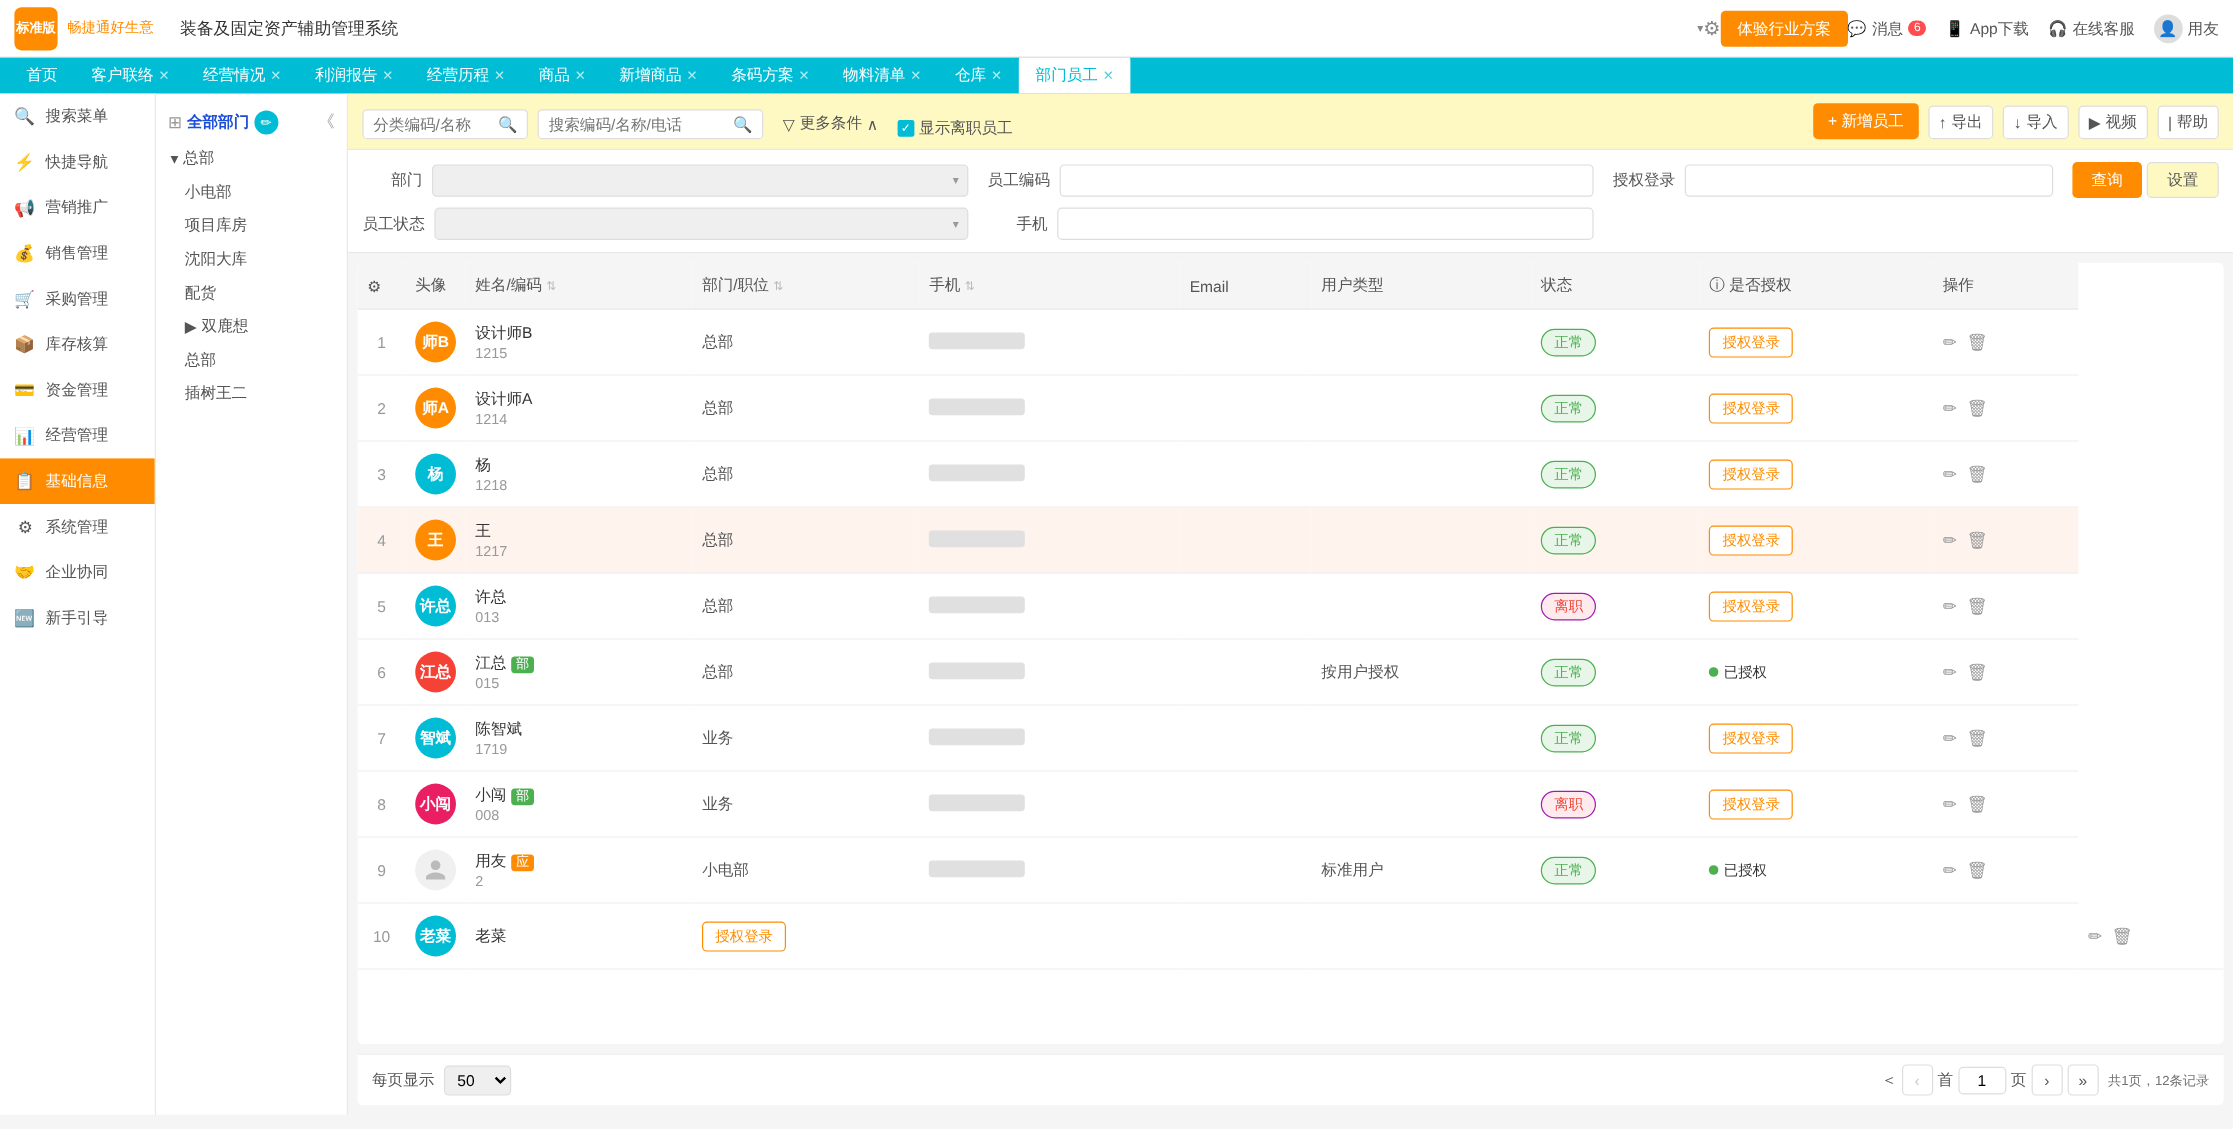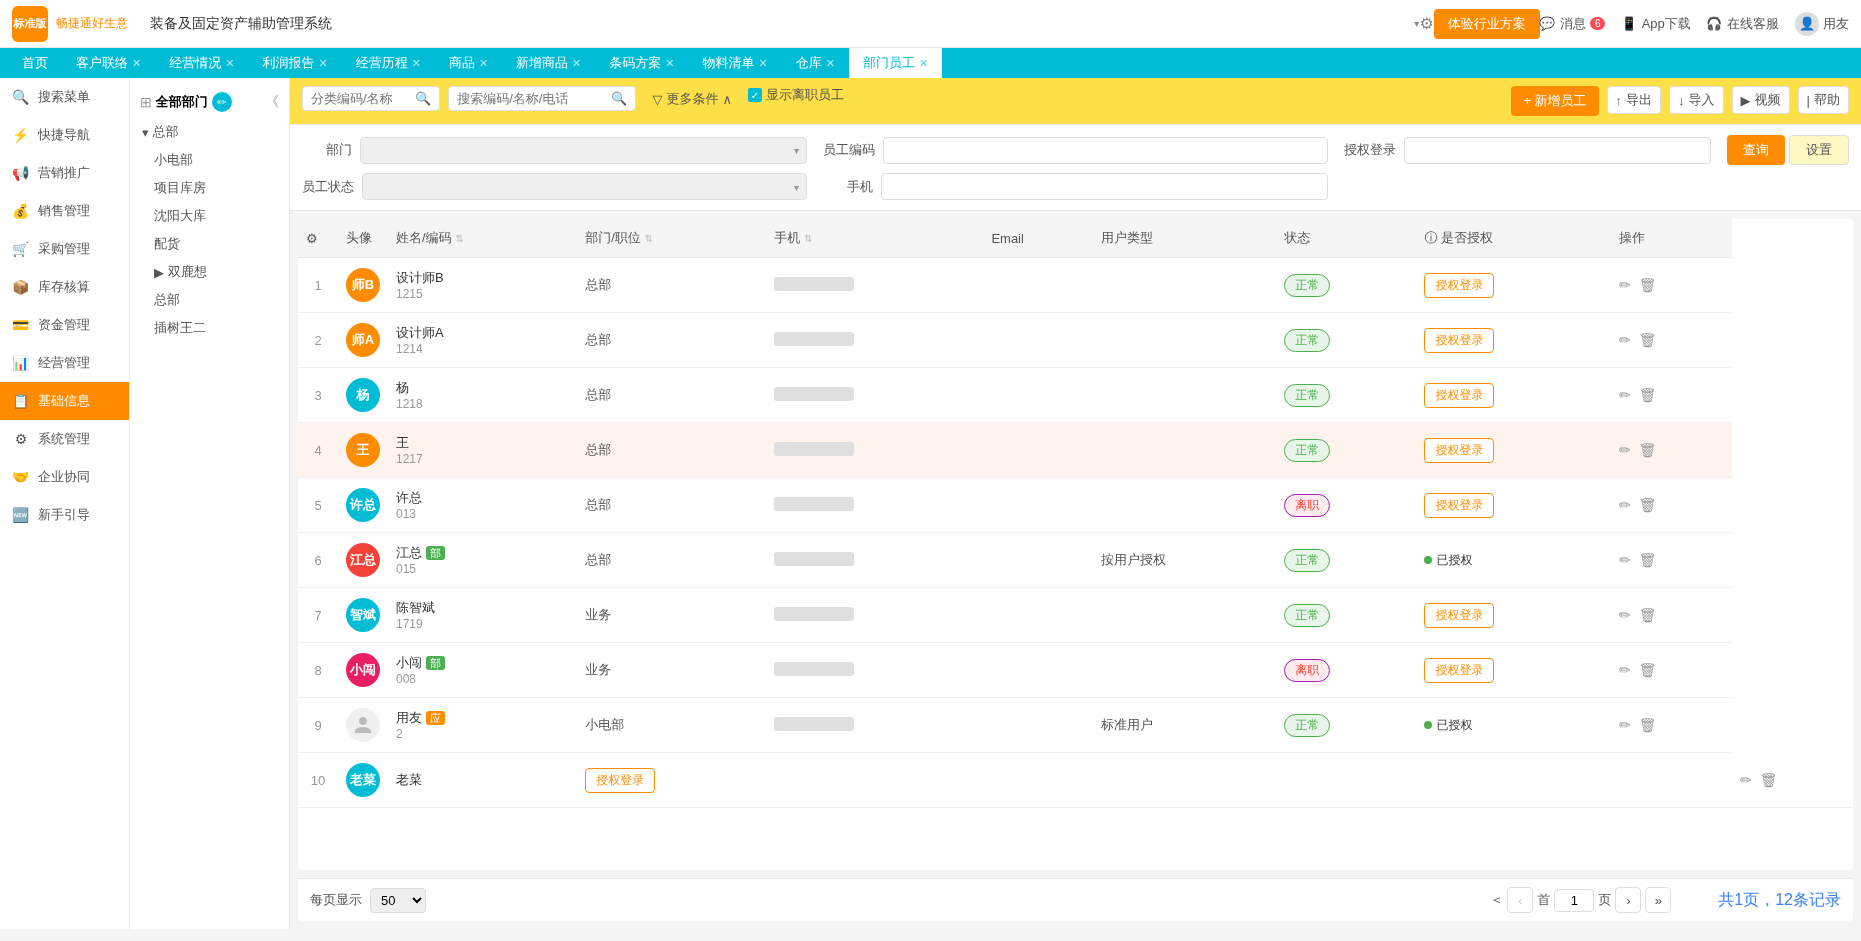--- a/index.html
+++ b/index.html
@@ -32,32 +32,32 @@
     .sidebar-item { display: flex; align-items: center; gap: 8px; padding: 10px 12px; cursor: pointer; color: #555; font-size: 13px; }
     .sidebar-item.active { background: #ff8c00; color: #fff; }
     .sidebar-item .s-icon { width: 18px; height: 18px; display: flex; align-items: center; justify-content: center; font-size: 14px; }
 
     
     .content { flex: 1; display: flex; overflow: hidden; }
 
     
     .dept-panel { width: 160px; background: #fff; border-right: 1px solid #e8e8e8; padding: 8px 0; flex-shrink: 0; }
     .dept-header { display: flex; align-items: center; padding: 6px 10px; gap: 4px; }
-    .dept-header-text { font-size: 13px; font-weight: bold; color: #000000; }
+    .dept-header-text { font-size: 13px; font-weight: bold; color: #1d4ed8; }
     .dept-edit-btn { width: 20px; height: 20px; border-radius: 50%; background: #00bcd4; color: #fff; display: flex; align-items: center; justify-content: center; font-size: 11px; cursor: pointer; }
     .dept-collapse { font-size: 14px; color: #999; cursor: pointer; margin-left: auto; }
     .dept-tree { padding: 0 4px; }
     .dept-node { padding: 5px 8px; cursor: pointer; font-size: 13px; color: #555; display: flex; align-items: center; gap: 4px; }
     .dept-node-child { padding-left: 20px; }
 
     
     .main-content { flex: 1; display: flex; flex-direction: column; overflow: hidden; background: #f5f5f5; }
 
     
-    .toolbar { background: #fde047; padding: 8px 12px; display: flex; align-items: flex-start; gap: 8px; border-bottom: 1px solid #e8e8e8; flex-wrap: wrap; }
+    .toolbar { background: #fef9c3; padding: 8px 12px; display: flex; align-items: flex-end; gap: 8px; border-bottom: 1px solid #e8e8e8; flex-wrap: wrap; }
     .search-box { display: flex; align-items: center; border: 1px solid #ddd; border-radius: 4px; padding: 4px 8px; background: #fff; gap: 4px; }
     .search-box input { border: none; outline: none; font-size: 13px; width: 160px; }
     .filter-btn { display: flex; align-items: center; gap: 4px; color: #555; cursor: pointer; font-size: 13px; padding: 4px 8px; }
     .show-resigned { display: flex; align-items: center; gap: 4px; color: #555; font-size: 13px; cursor: pointer; }
     .checkbox-checked { width: 14px; height: 14px; background: #00bcd4; border-radius: 2px; display: flex; align-items: center; justify-content: center; color: #fff; font-size: 10px; }
     .add-btn { background: #ff8c00; color: #fff; border: none; border-radius: 4px; padding: 6px 12px; cursor: pointer; font-size: 13px; margin-left: auto; display: flex; align-items: center; gap: 4px; }
     .icon-btn { display: flex; align-items: center; gap: 4px; color: #555; cursor: pointer; font-size: 13px; padding: 4px 8px; border: 1px solid #ddd; border-radius: 4px; background: #fff; }
 
     
     .filter-form { background: #fff; padding: 10px 12px; border-bottom: 1px solid #e8e8e8; display: grid; grid-template-columns: repeat(3, 1fr); gap: 8px 16px; }
@@ -91,21 +91,21 @@
     .action-icon { color: #999; cursor: pointer; font-size: 14px; }
 
     
     .table-footer { background: #fff; border-top: 1px solid #e8e8e8; padding: 8px 12px; display: flex; align-items: center; gap: 8px; font-size: 13px; color: #555; margin: 0 8px 8px; border-radius: 0 0 4px 4px; }
     .page-size-label { color: #555; }
     .page-size-select { border: 1px solid #ddd; border-radius: 4px; padding: 3px 6px; font-size: 13px; }
     .page-nav { display: flex; align-items: center; gap: 4px; margin-left: auto; }
     .page-btn { width: 26px; height: 26px; display: flex; align-items: center; justify-content: center; border: 1px solid #ddd; border-radius: 4px; cursor: pointer; color: #555; background: #fff; }
     .page-btn.disabled { color: #ccc; cursor: not-allowed; }
     .page-input { width: 40px; border: 1px solid #ddd; border-radius: 4px; padding: 3px 6px; text-align: center; font-size: 13px; }
-    .total-info { color: #3b82f6; font-size: 16px; margin-left: 39px; }
+    .total-info { color: #737373; font-size: 11px; }
     .sort-icon { color: #bbb; font-size: 10px; cursor: pointer; }
 
     .user-avatar-placeholder { width: 34px; height: 34px; border-radius: 50%; background: #f0f0f0; display: flex; align-items: center; justify-content: center; }
     .user-avatar-placeholder svg { width: 20px; height: 20px; fill: #bbb; }
   </style>
 </head>
 <body>
 
 <div class="top-bar">
   <div class="logo-area">

